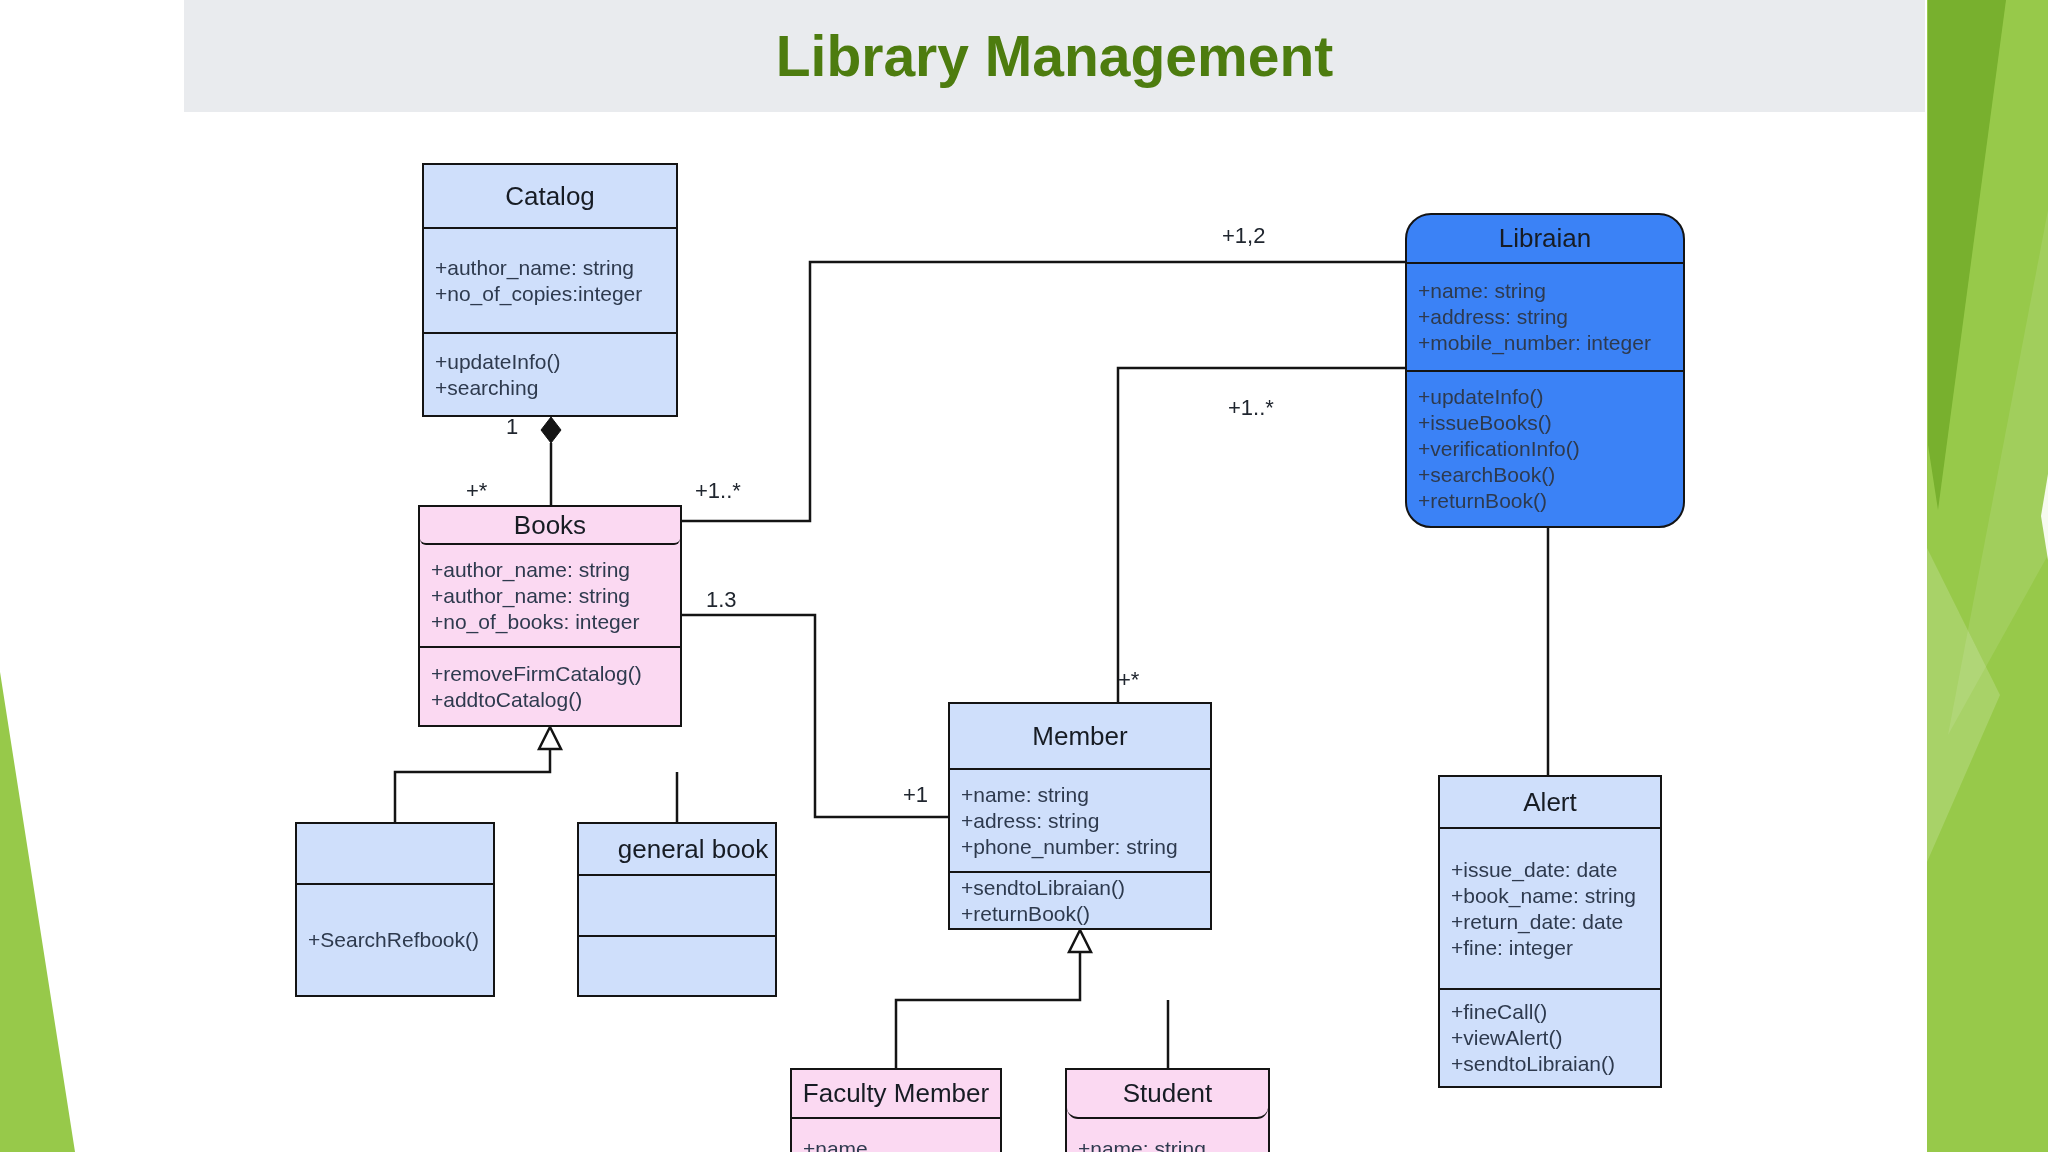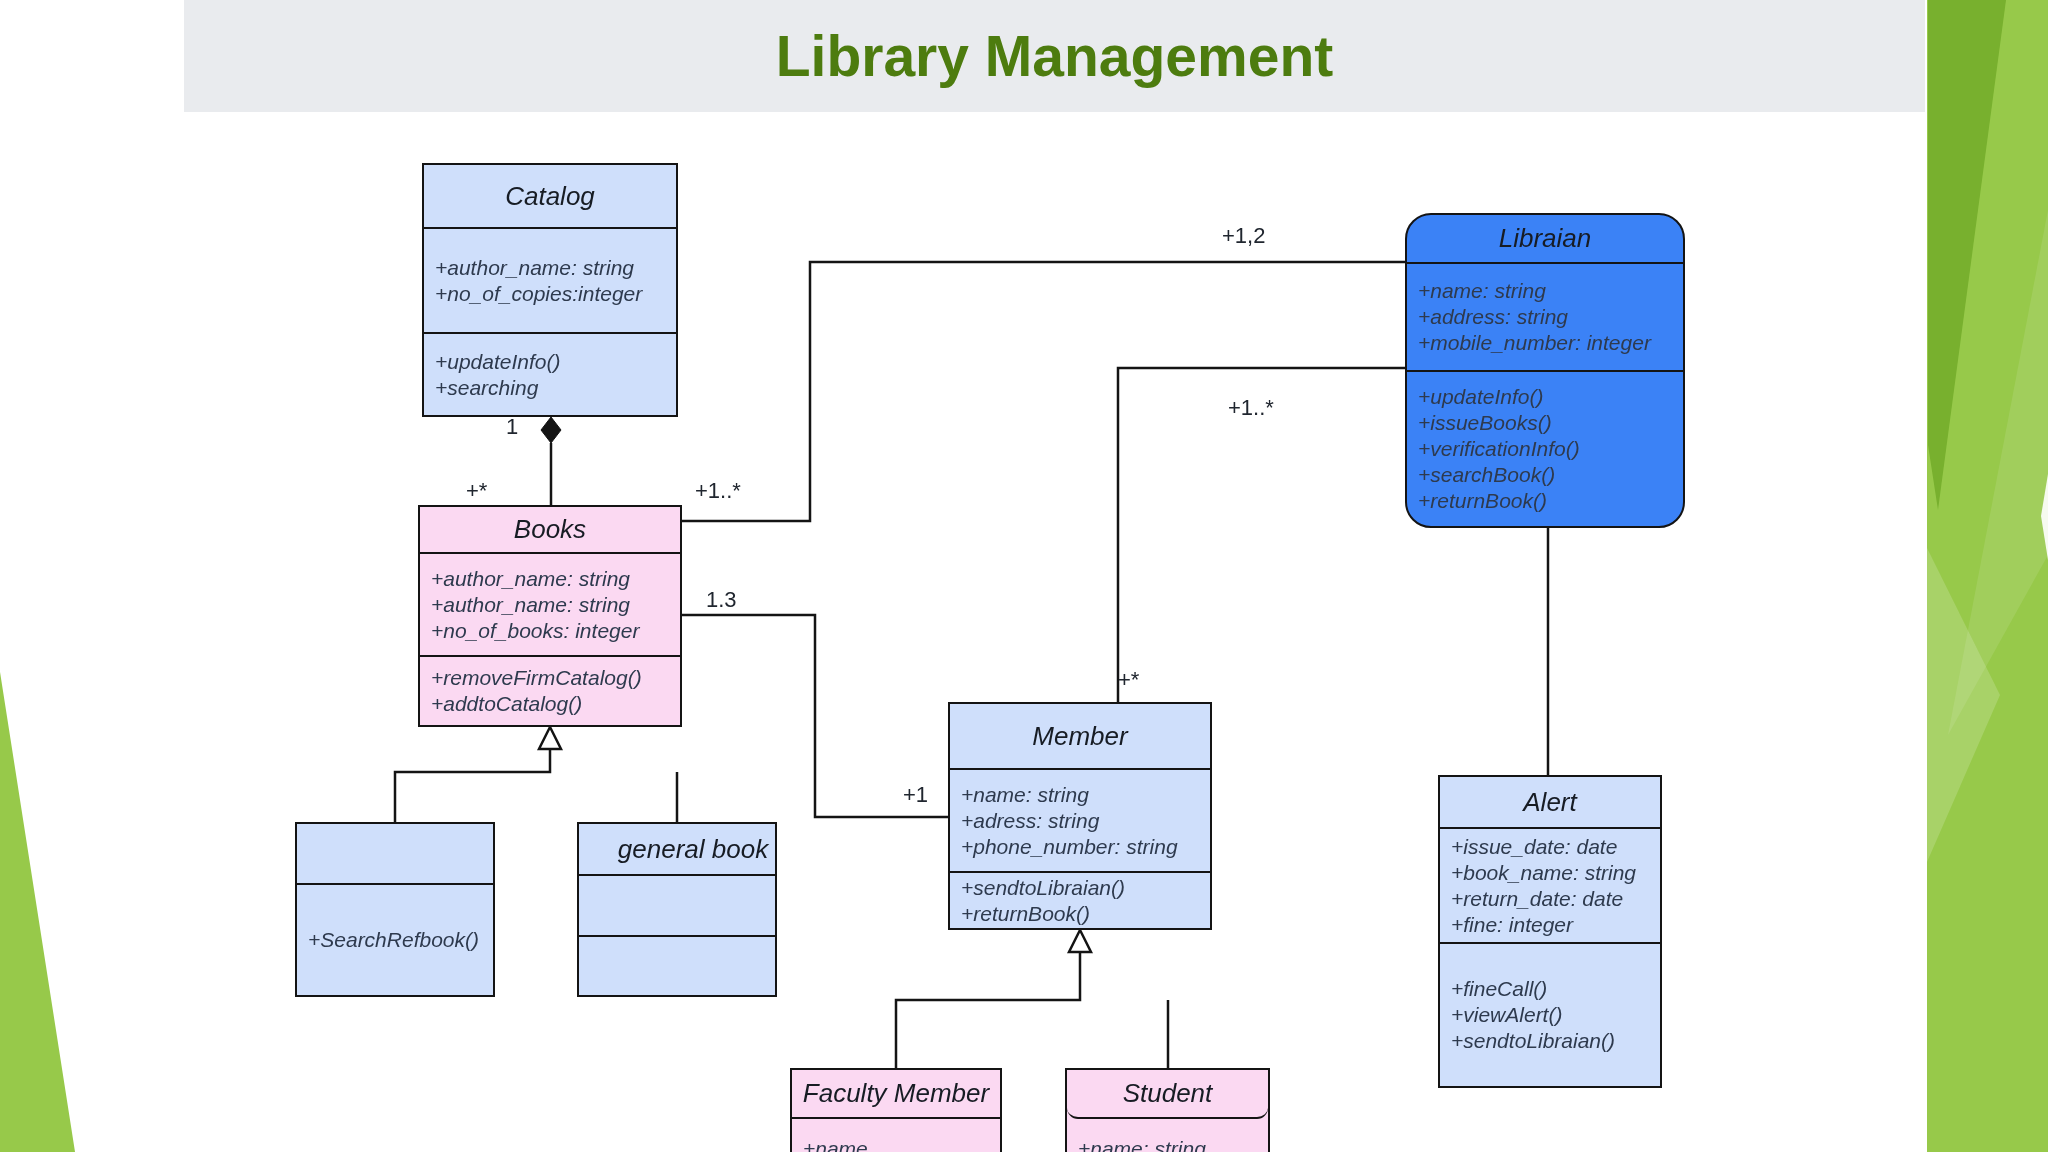--- a/index.html
+++ b/index.html
@@ -3,21 +3,21 @@
 <meta charset="utf-8">
 <style>
   html,body{margin:0;padding:0;background:#ffffff;}
   #page{position:relative;width:2048px;height:1152px;overflow:hidden;background:#ffffff;
         font-family:"Liberation Sans",sans-serif;}
   #decor,#wires{position:absolute;left:0;top:0;width:2048px;height:1152px;}
   #banner{position:absolute;left:184px;top:0;width:1741px;height:112px;background:#e9ebee;
           display:flex;align-items:center;justify-content:center;}
   #banner h1{margin:0;font-size:57px;font-weight:700;color:#4d7c0f;font-family:"Liberation Sans",sans-serif;}
   .uml-class{position:absolute;border:2px solid #141414;box-sizing:border-box;
-             display:flex;flex-direction:column;font-style:italic;}
+             display:flex;flex-direction:column;}
   .uml-title{flex:0 0 auto;display:flex;align-items:center;justify-content:center;
              font-size:26px;font-weight:500;color:#171c24;border-bottom:2px solid #141414;
              box-sizing:border-box;}
   .uml-attrs,.uml-methods{flex:0 0 auto;display:flex;flex-direction:column;justify-content:center;
              padding-left:11px;font-size:21px;line-height:26px;color:#2e3a4e;box-sizing:border-box;}
   .uml-methods{flex:1 1 auto;border-top:2px solid #141414;}
   .edge-label{position:absolute;font-size:22px;color:#20262f;white-space:nowrap;}
 </style>
 </head>
 <body>
@@ -58,21 +58,21 @@
         <div class="uml-attrs" style="height: 103px;">
           <div>+author_name: string</div>
           <div>+no_of_copies:integer</div>
         </div>
         <div class="uml-methods">
           <div>+updateInfo()</div>
           <div>+searching</div>
         </div>
       </div>
       <div class="uml-class" style="left: 418px; top: 505px; width: 264px; height: 222px; background: rgb(251, 217, 242);">
-        <div class="uml-title" style="height: 47px;">Books</div>
+        <div class="uml-title" style="height: 38px; border-radius: 6px;">Books</div>
         <div class="uml-attrs" style="height: 101px;">
           <div>+author_name: string</div>
           <div>+author_name: string</div>
           <div>+no_of_books: integer</div>
         </div>
         <div class="uml-methods">
           <div>+removeFirmCatalog()</div>
           <div>+addtoCatalog()</div>
         </div>
       </div>
@@ -98,21 +98,21 @@
           <div>+adress: string</div>
           <div>+phone_number: string</div>
         </div>
         <div class="uml-methods">
           <div>+sendtoLibraian()</div>
           <div>+returnBook()</div>
         </div>
       </div>
       <div class="uml-class" style="left: 1438px; top: 775px; width: 224px; height: 313px; background: rgb(207, 223, 251);">
         <div class="uml-title" style="height: 52px;">Alert</div>
-        <div class="uml-attrs" style="height: 113px;">
+        <div class="uml-attrs" style="height: 159px;">
           <div>+issue_date: date</div>
           <div>+book_name: string</div>
           <div>+return_date: date</div>
           <div>+fine: integer</div>
         </div>
         <div class="uml-methods">
           <div>+fineCall()</div>
           <div>+viewAlert()</div>
           <div>+sendtoLibraian()</div>
         </div>

